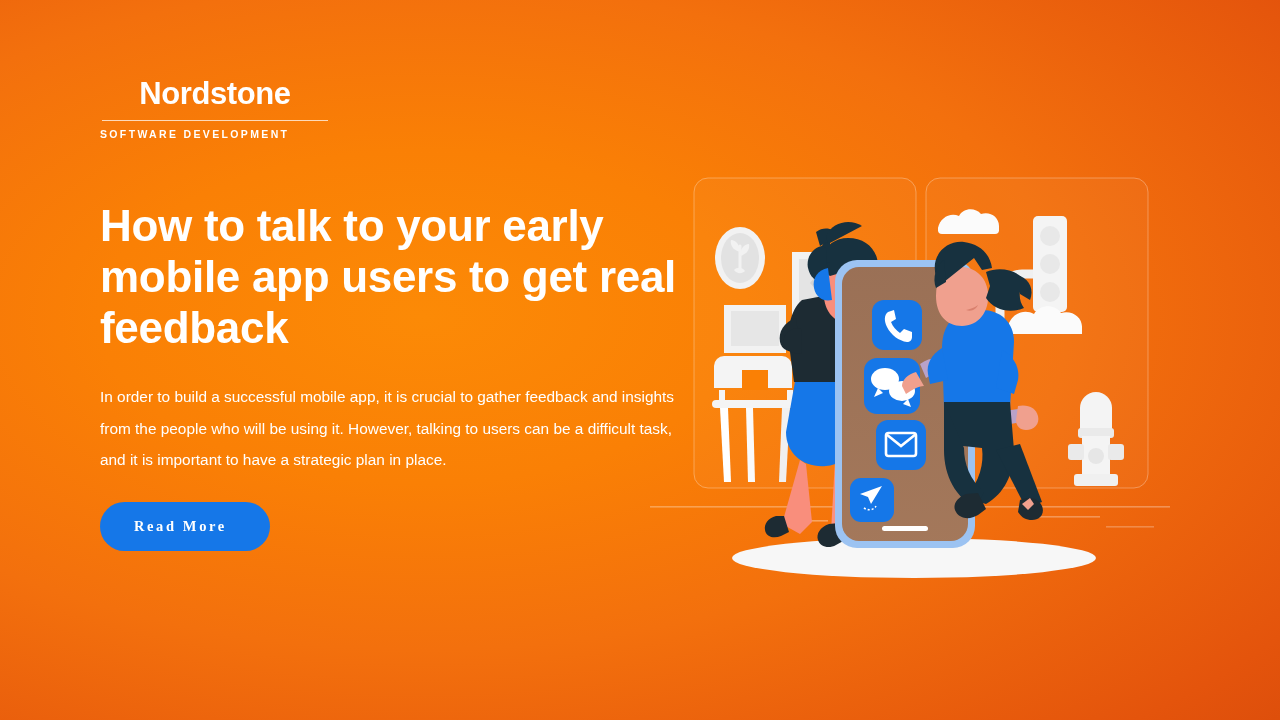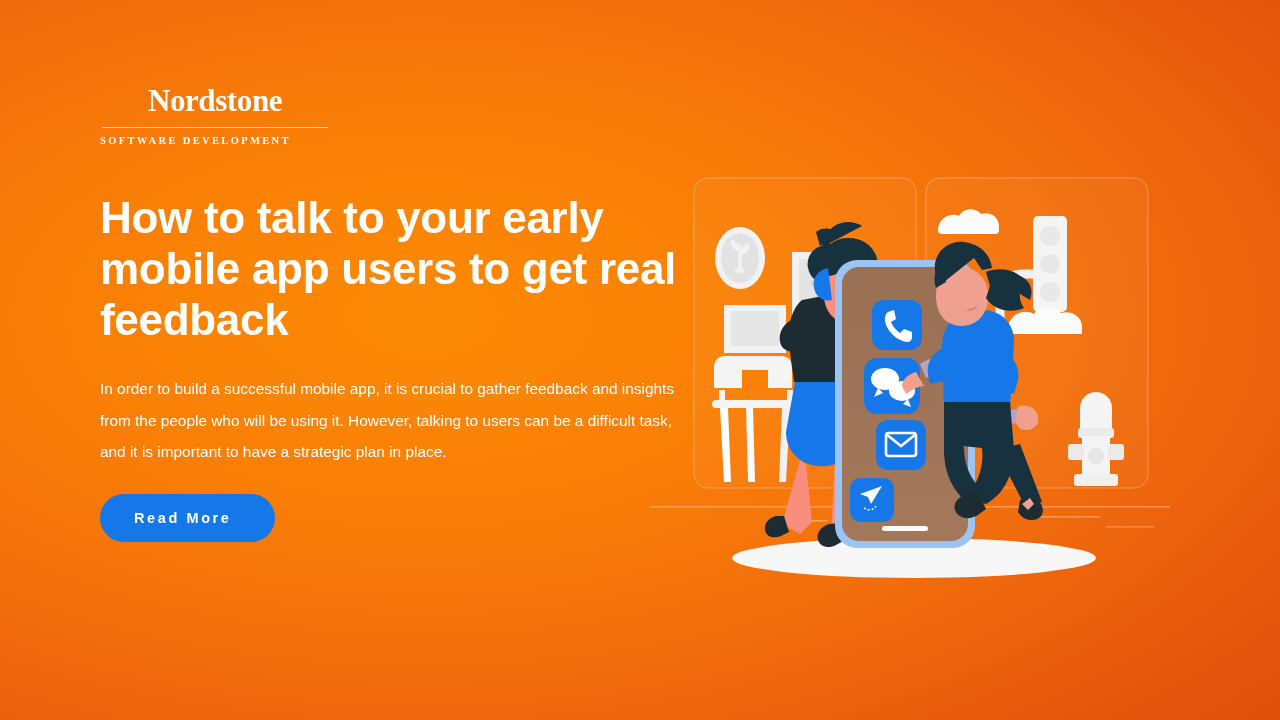--- a/index.html
+++ b/index.html
@@ -11,51 +11,51 @@
     position:relative;
   }
   .stage {
     position:absolute; inset:0;
     background:
       radial-gradient(115% 105% at 33% 44%, #fc8a06 0%, #fa8005 22%, #f3700d 44%, #e4540c 72%, #cb3f09 100%);
     overflow:hidden;
   }
 
   
-  .logo { position:absolute; left:100px; top:85px; width:230px;font-family:Liberation Serif, serif; }
+  .logo { position:absolute; left:100px; top:78px; width:230px; }
   .logo-word {
     color:#ffffff; font-size:31px; font-weight:bold;
     letter-spacing:-0.4px; line-height:1.05;
     text-align:center;
   }
   .logo-rule {
     height:1px; background:rgba(255,255,255,.72);
     margin:9px 2px 7px 2px;
   }
   .logo-sub {
     color:#ffffff; font-size:10.5px; font-weight:bold;
     letter-spacing:2.35px; text-align:left; white-space:nowrap;
   }
 
   
-  .copy { position:absolute; left:100px; top:192px; width:600px; }
+  .copy { position:absolute; left:100px; top:200px; width:600px; }
   .headline {
     color:#ffffff; font-weight:bold; font-size:44px;
     line-height:1.16; letter-spacing:-0.3px;
   }
   .body-text {
     color:#ffffff; font-size:15.4px; line-height:2.04;
     margin-top:28px; width:580px; font-weight:normal;
   }
   .cta {
     display:inline-block; margin-top:27px;
     background:#1577e8; color:#ffffff;
     font-size:14.5px; font-weight:bold; letter-spacing:2.6px;
     padding:16px 43px 16px 34px; border:none; border-radius:999px;
-    cursor:pointer; font-family:Liberation Sans, sans-serif;
+    cursor:pointer; font-family:Liberation Serif, serif;
   }
 
   
   .illo { position:absolute; left:650px; top:160px; width:520px; height:440px; }
   .illo svg { display:block; width:520px; height:440px; overflow:visible; }
 </style>
 </head>
 <body>
 
 <div class="stage">

